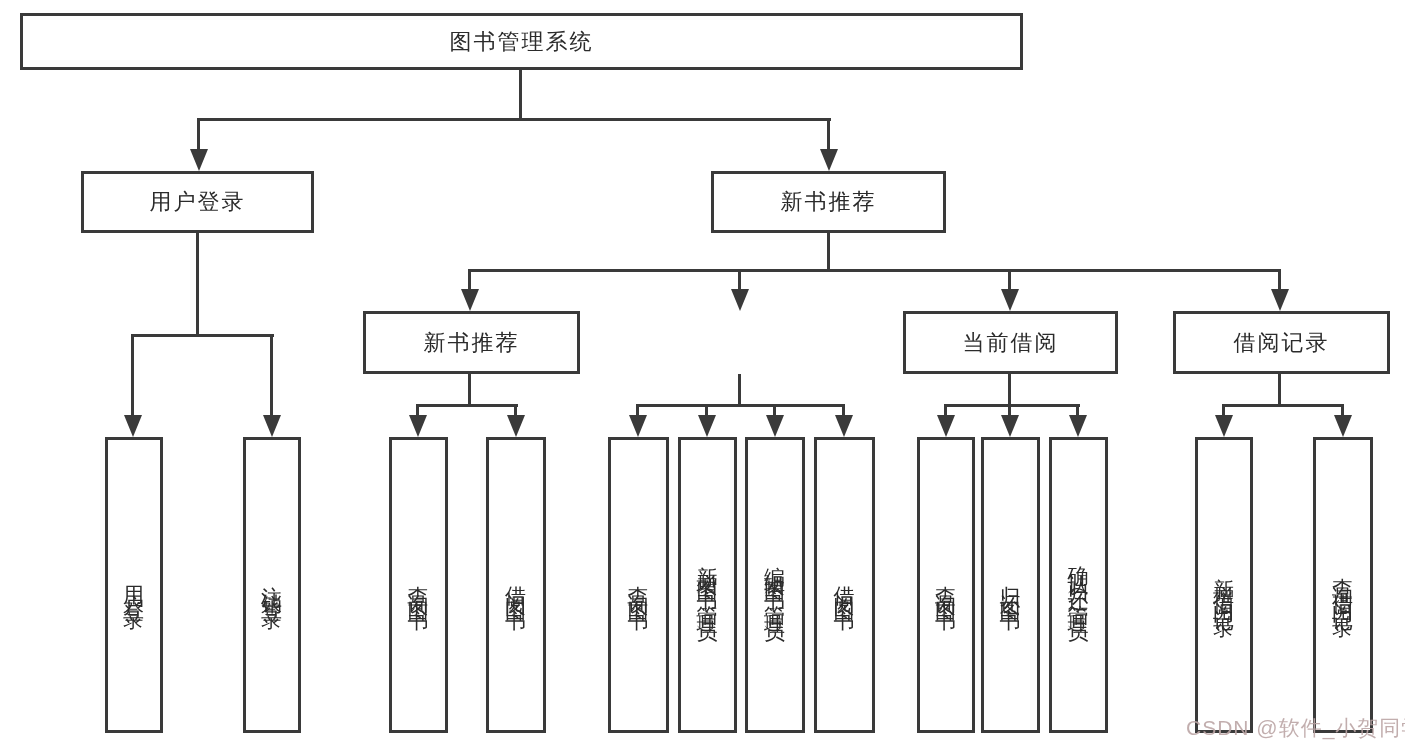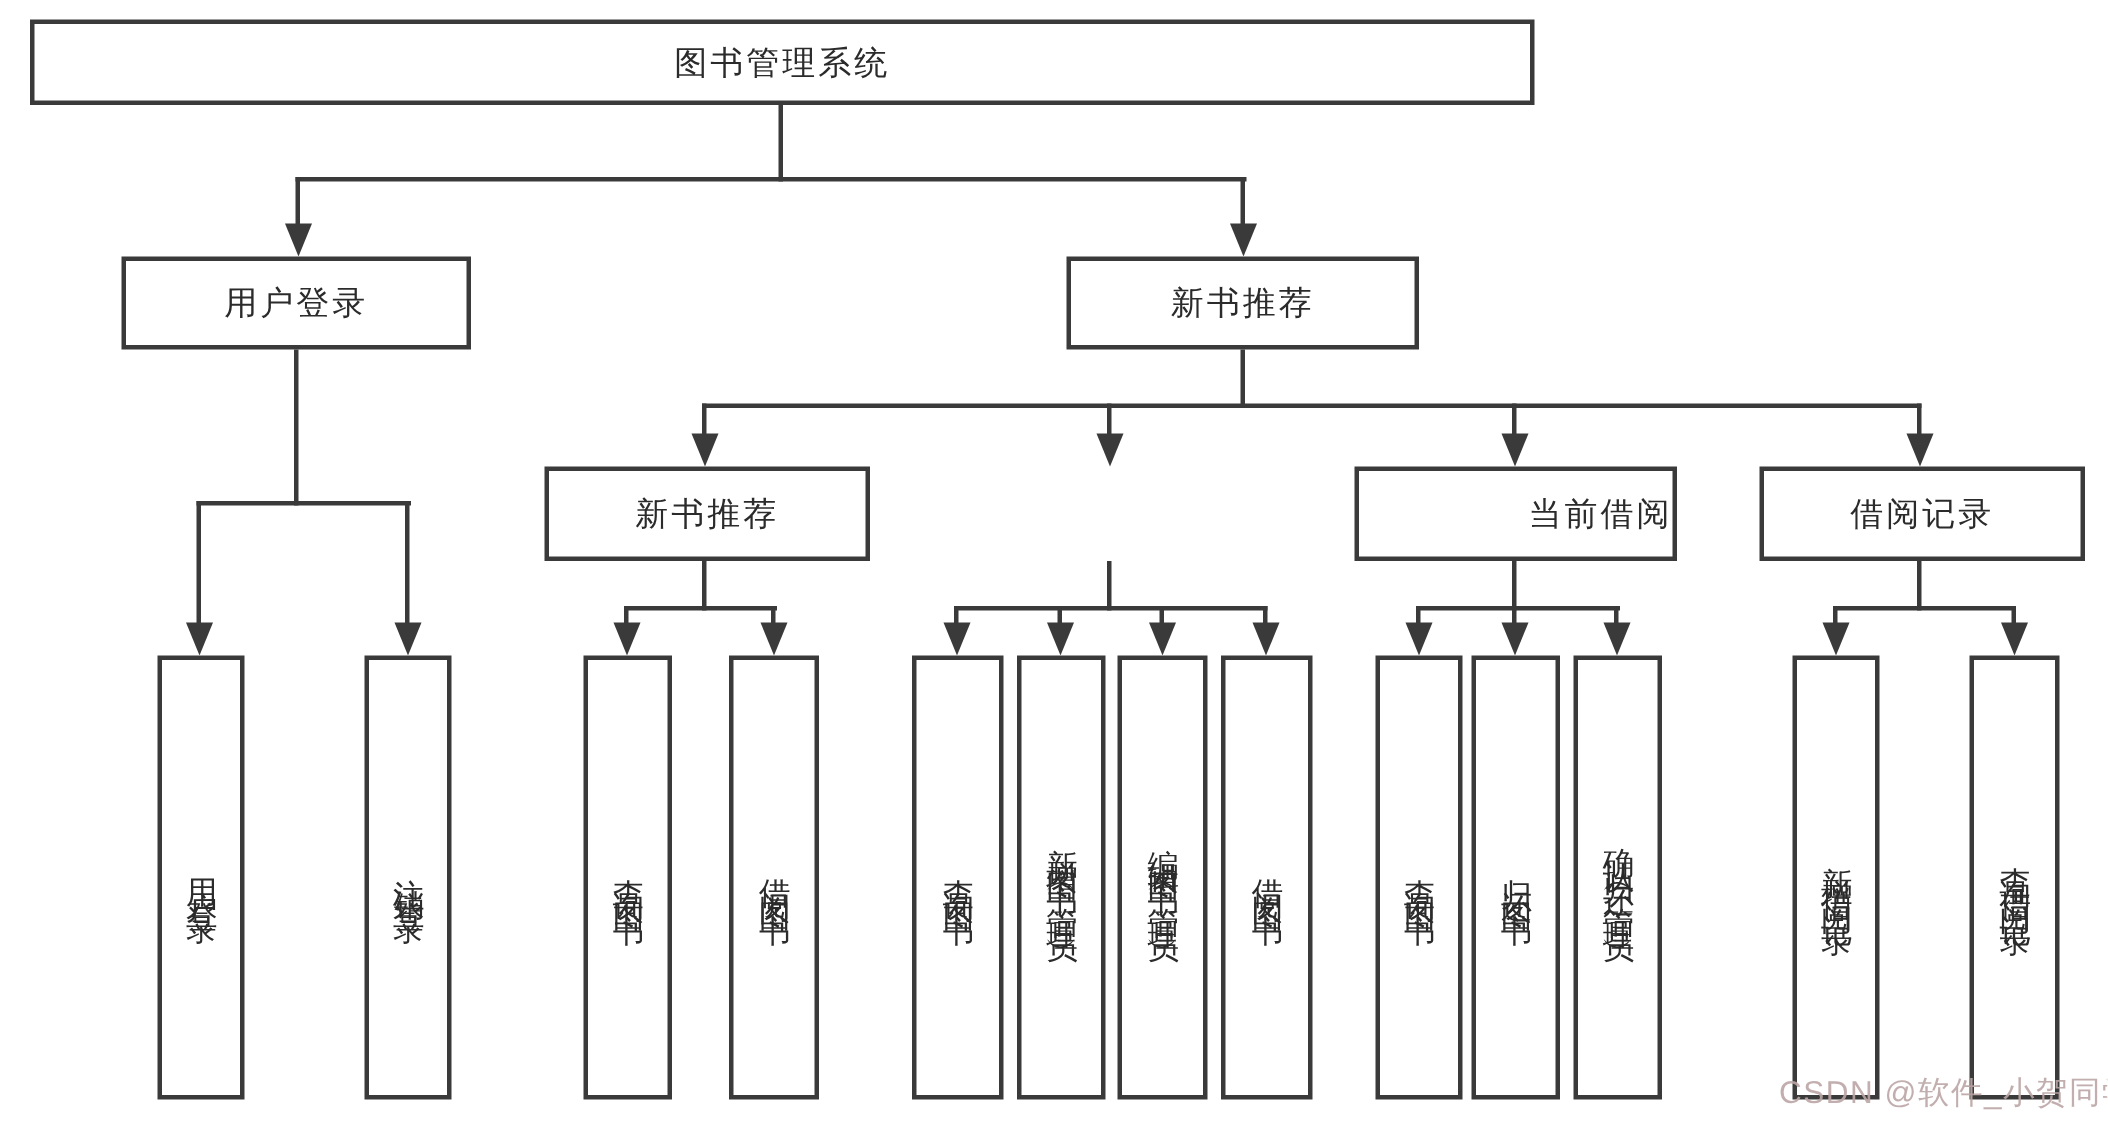--- a/index.html
+++ b/index.html
@@ -96,21 +96,21 @@
   <div class="ln" style="left:738px; top:269px; width:3px; height:22px;"></div>
   <div class="ah" style="left:731px; top:289px;"></div>
   <div class="ln" style="left:1008px; top:269px; width:3px; height:22px;"></div>
   <div class="ah" style="left:1001px; top:289px;"></div>
   <div class="ln" style="left:1278px; top:269px; width:3px; height:22px;"></div>
   <div class="ah" style="left:1271px; top:289px;"></div>
 
   <div class="nbox" style="left:363px; top:311px; width:217px; height:63px;">
     <span class="hlabel">新书推荐</span>
   </div>
-  <div class="nbox" style="left:903px; top:311px; width:215px; height:63px;justify-content:flex-end;">
+  <div class="nbox" style="left:903px; top:311px; width:215px; height:63px;">
     <span class="hlabel">当前借阅</span>
   </div>
   <div class="nbox" style="left:1173px; top:311px; width:217px; height:63px;">
     <span class="hlabel">借阅记录</span>
   </div>
 
   <div class="ln" style="left:468px; top:374px; width:3px; height:33px;"></div>
   <div class="ln" style="left:416px; top:404px; width:102px; height:3px;"></div>
   <div class="ln" style="left:416px; top:404px; width:3px; height:13px;"></div>
   <div class="ah" style="left:409px; top:415px;"></div>

